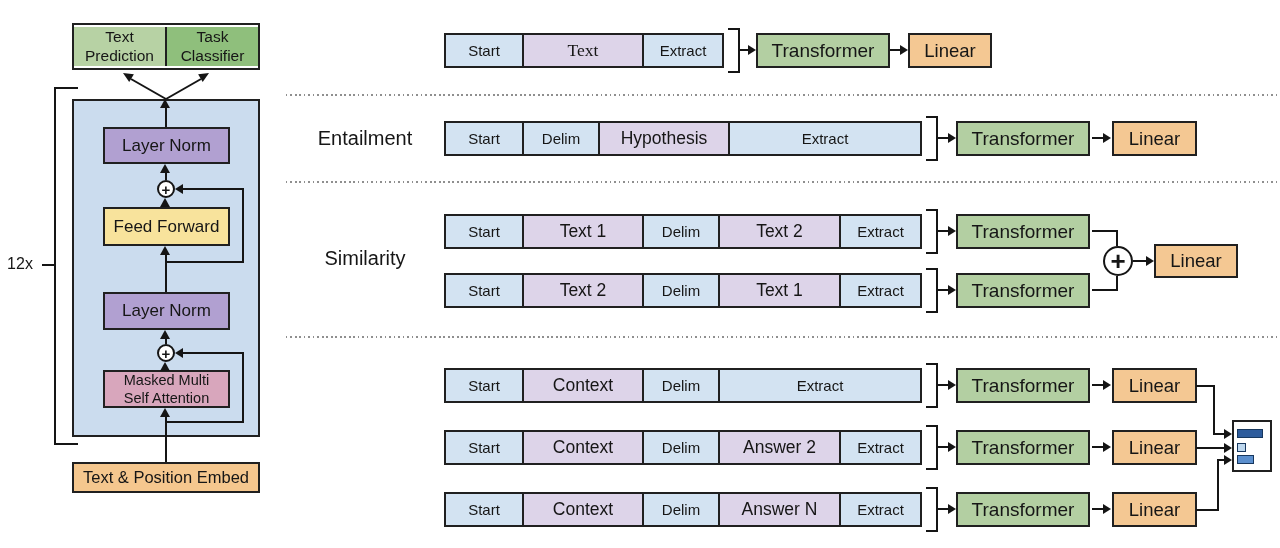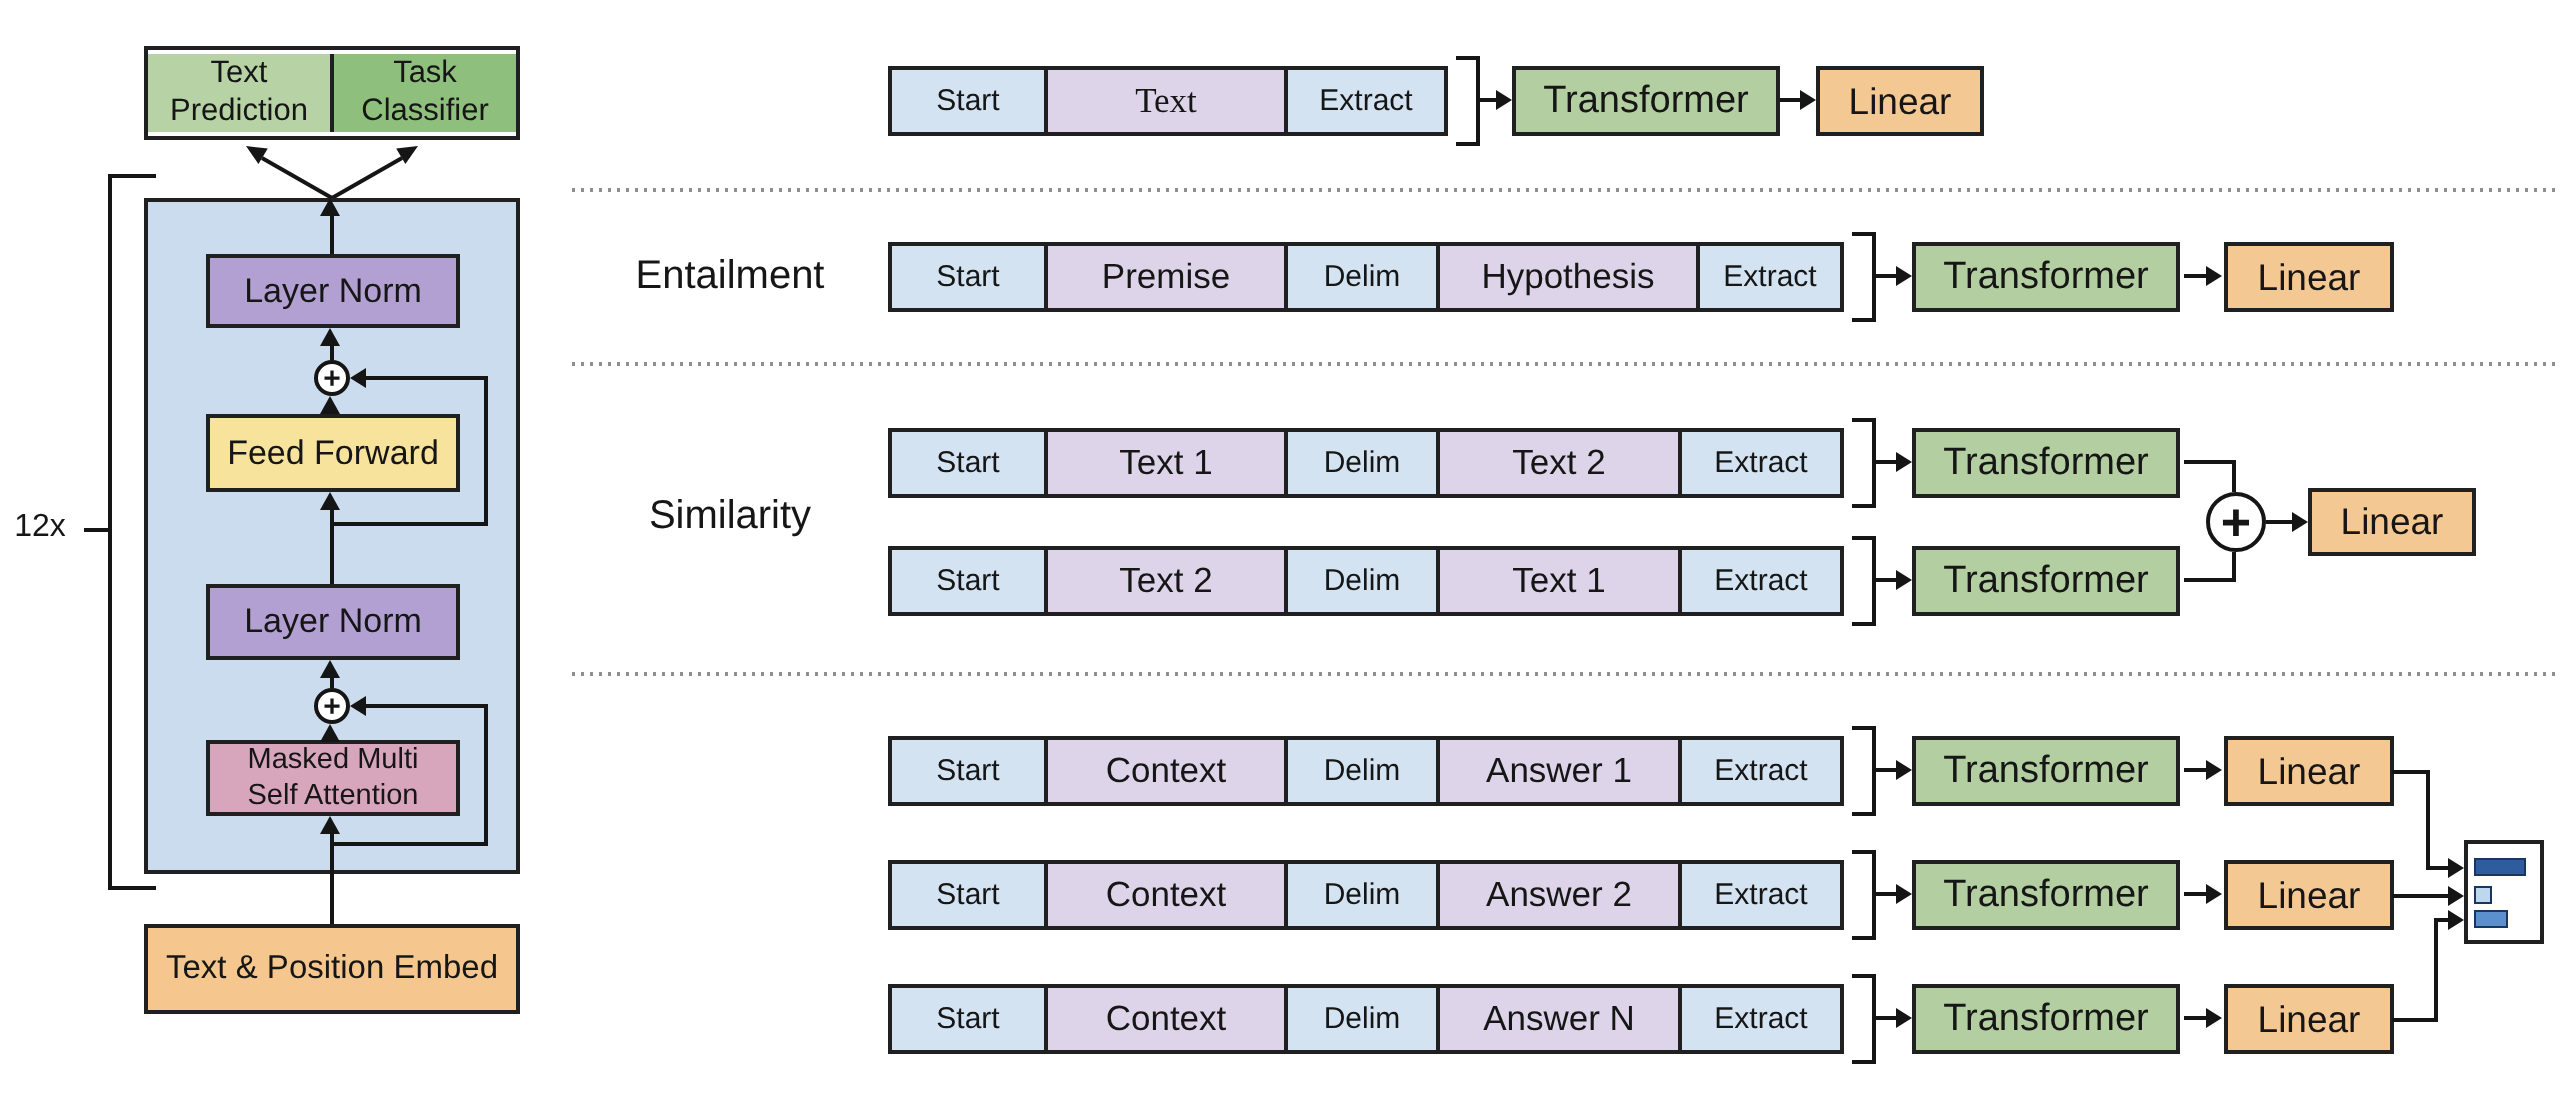--- a/index.html
+++ b/index.html
@@ -47,21 +47,21 @@
   </div>
 
   <div class="bx" style="left:72px;top:99px;width:188px;height:338px;background:#cbdcee;"></div>
 
   <div class="abs" style="left:0;top:255px;width:40px;text-align:center;font-size:16px;">12x</div>
   <div class="hl" style="left:42px;top:264px;width:12px;"></div>
   <div class="vl" style="left:54px;top:87px;height:358px;"></div>
   <div class="hl" style="left:54px;top:87px;width:24px;"></div>
   <div class="hl" style="left:54px;top:443px;width:24px;"></div>
 
-  <div class="bx" style="left:72px;top:462px;width:188px;height:45px;background:#f5c78e;font-size:16.5px;">Text &amp; Position Embed</div>
+  <div class="bx" style="left:72px;top:462px;width:188px;height:31px;background:#f5c78e;font-size:16.5px;">Text &amp; Position Embed</div>
   <div class="vl" style="left:165px;top:416px;height:46px;"></div>
   <div class="au" style="left:160px;top:408px;"></div>
 
   <div class="bx" style="left:103px;top:370px;width:127px;height:38px;background:#d8a6bc;">
     <div class="twoline">
       <div>Masked Multi</div>
       <div>Self Attention</div>
     </div>
   </div>
   <div class="au" style="left:160px;top:362px;"></div>
@@ -106,21 +106,20 @@
   <div class="hl" style="left:740px;top:49px;width:8px;"></div>
   <div class="ar" style="left:748px;top:45px;"></div>
   <div class="bx transformer" style="left:756px;top:33px;width:134px;height:35px;">Transformer</div>
   <div class="hl" style="left:890px;top:49px;width:10px;"></div>
   <div class="ar" style="left:900px;top:45px;"></div>
   <div class="bx linear" style="left:908px;top:33px;width:84px;height:35px;">Linear</div>
 
   <div class="tasklabel" style="top:127px;">Entailment</div>
   <div class="strip" style="left:444px;top:121px;width:478px;">
     <div class="cell cs" style="width:76px;">Start</div>
-    <div class="cell cp" style="width:120px;">Premise</div>
     <div class="cell cs" style="width:76px;">Delim</div>
     <div class="cell cp" style="width:130px;">Hypothesis</div>
     <div class="cell cs" style="flex:1;">Extract</div>
   </div>
   <div class="bracket" style="left:926px;top:116px;"></div>
   <div class="hl" style="left:938px;top:137px;width:10px;"></div>
   <div class="ar" style="left:948px;top:133px;"></div>
   <div class="bx transformer" style="left:956px;top:121px;width:134px;height:35px;">Transformer</div>
   <div class="hl" style="left:1092px;top:137px;width:11px;"></div>
   <div class="ar" style="left:1103px;top:133px;"></div>
@@ -158,21 +157,20 @@
   <div class="plus" style="left:1103px;top:246px;width:30px;height:30px;font-size:26px;">+</div>
   <div class="hl" style="left:1133px;top:260px;width:13px;"></div>
   <div class="ar" style="left:1146px;top:256px;"></div>
   <div class="bx linear" style="left:1154px;top:244px;width:84px;height:34px;">Linear</div>
 
 
   <div class="strip" style="left:444px;top:368px;width:478px;">
     <div class="cell cs" style="width:76px;">Start</div>
     <div class="cell cp" style="width:120px;">Context</div>
     <div class="cell cs" style="width:76px;">Delim</div>
-    <div class="cell cp" style="width:121px;">Answer 1</div>
     <div class="cell cs" style="flex:1;">Extract</div>
   </div>
   <div class="bracket" style="left:926px;top:363px;"></div>
   <div class="hl" style="left:938px;top:384px;width:10px;"></div>
   <div class="ar" style="left:948px;top:380px;"></div>
   <div class="bx transformer" style="left:956px;top:368px;width:134px;height:35px;">Transformer</div>
   <div class="hl" style="left:1092px;top:384px;width:11px;"></div>
   <div class="ar" style="left:1103px;top:380px;"></div>
   <div class="bx linear" style="left:1112px;top:368px;width:85px;height:35px;">Linear</div>
 

